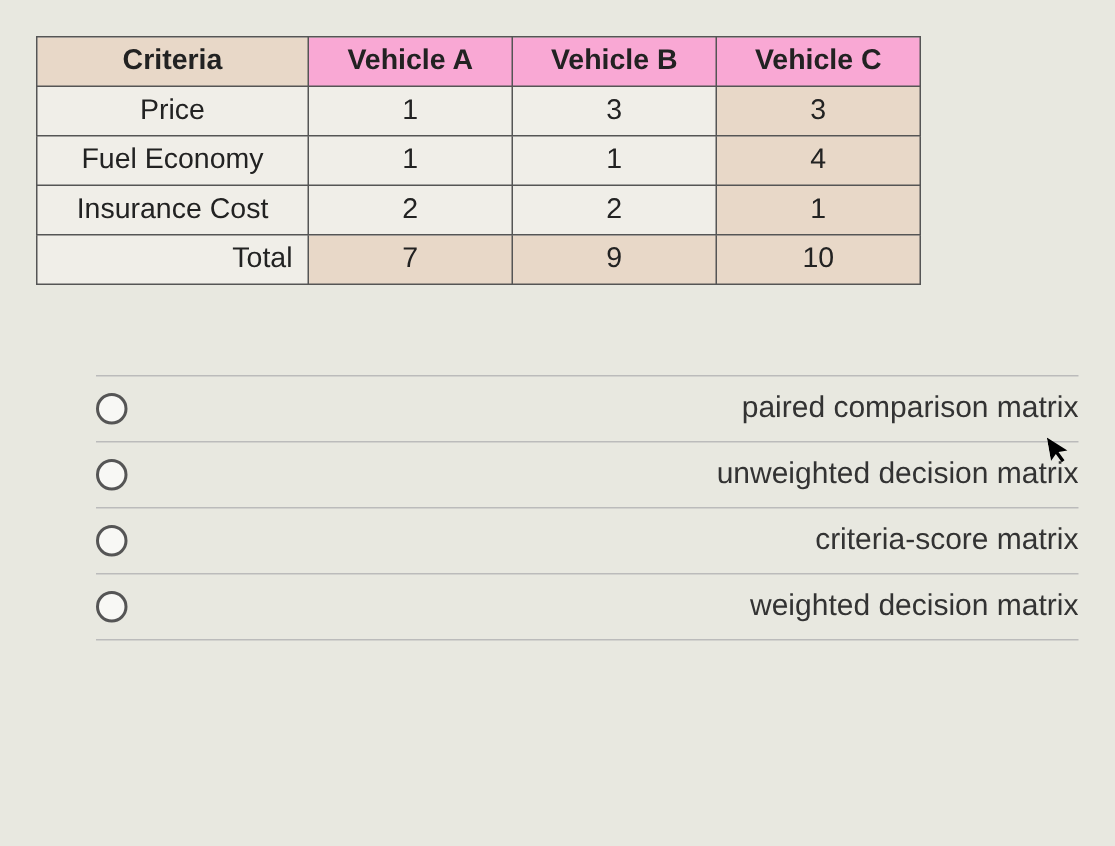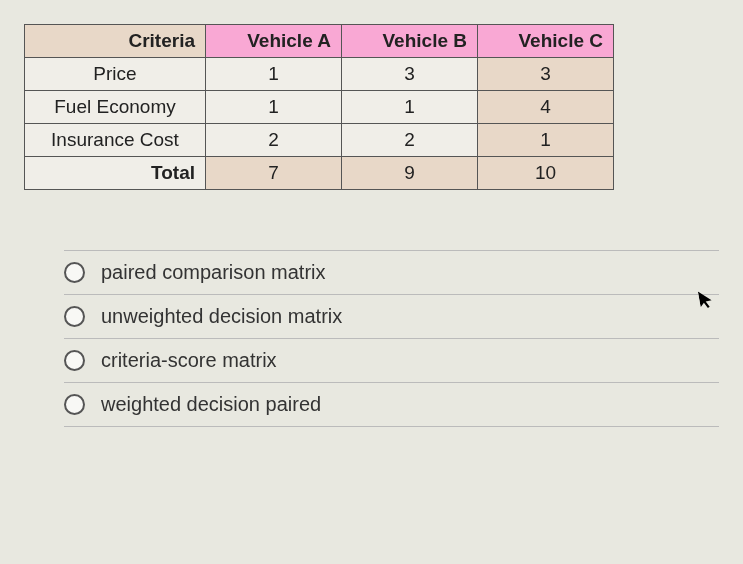--- a/index.html
+++ b/index.html
@@ -17,54 +17,55 @@
     background: #f0eee8;
     margin-bottom: 60px;
   }
   th, td {
     border: 1px solid #555;
     padding: 5px 10px;
     font-size: 19px;
   }
   th {
     font-weight: bold;
-    text-align: right;
+    text-align: center;
   }
   th.criteria-header {
     background: #e8d8c8;
     width: 160px;
   }
   th.vehicle-header {
     background: #f9a8d4;
     width: 115px;
   }
   td.row-label {
     text-align: center;
     font-weight: normal;
   }
   td.row-label.total {
     text-align: right;
-    font-weight: bold;
+    font-weight: normal;
   }
   td.val {
     text-align: center;
   }
   td.shaded {
     background: #e8d8c8;
   }
   .options {
     margin-left: 40px;
   }
   .option-row {
     display: flex;
     align-items: center;
     padding: 10px 0;
     border-bottom: 1px solid #bbb;
     font-size: 20px;
     color: #333;
+    justify-content: space-between;
   }
   .option-row:first-child {
     border-top: 1px solid #bbb;
   }
   .radio {
     width: 17px;
     height: 17px;
     border: 2px solid #555;
     border-radius: 50%;
     margin-right: 16px;
@@ -126,21 +127,21 @@
   <div class="option-row">
     <span class="radio"></span>
     <span>unweighted decision matrix</span>
   </div>
   <div class="option-row">
     <span class="radio"></span>
     <span>criteria-score matrix</span>
   </div>
   <div class="option-row">
     <span class="radio"></span>
-    <span>weighted decision paired</span>
+    <span>weighted decision matrix</span>
   </div>
 </div>
 
 <div class="cursor">
   <svg width="16" height="20" viewBox="0 0 16 20">
     <path d="M0,0 L0,16 L4,12 L7,18 L9,17 L6,11 L12,11 Z" fill="#000"></path>
   </svg>
 </div>
 
 </body></html>

